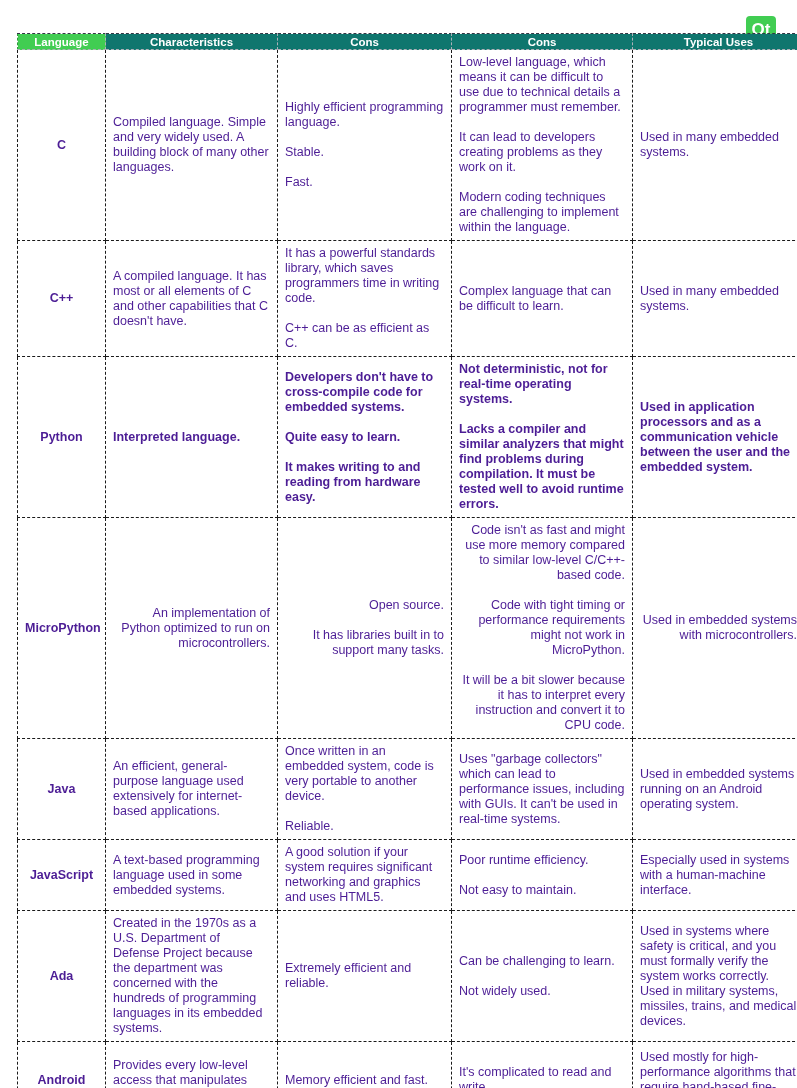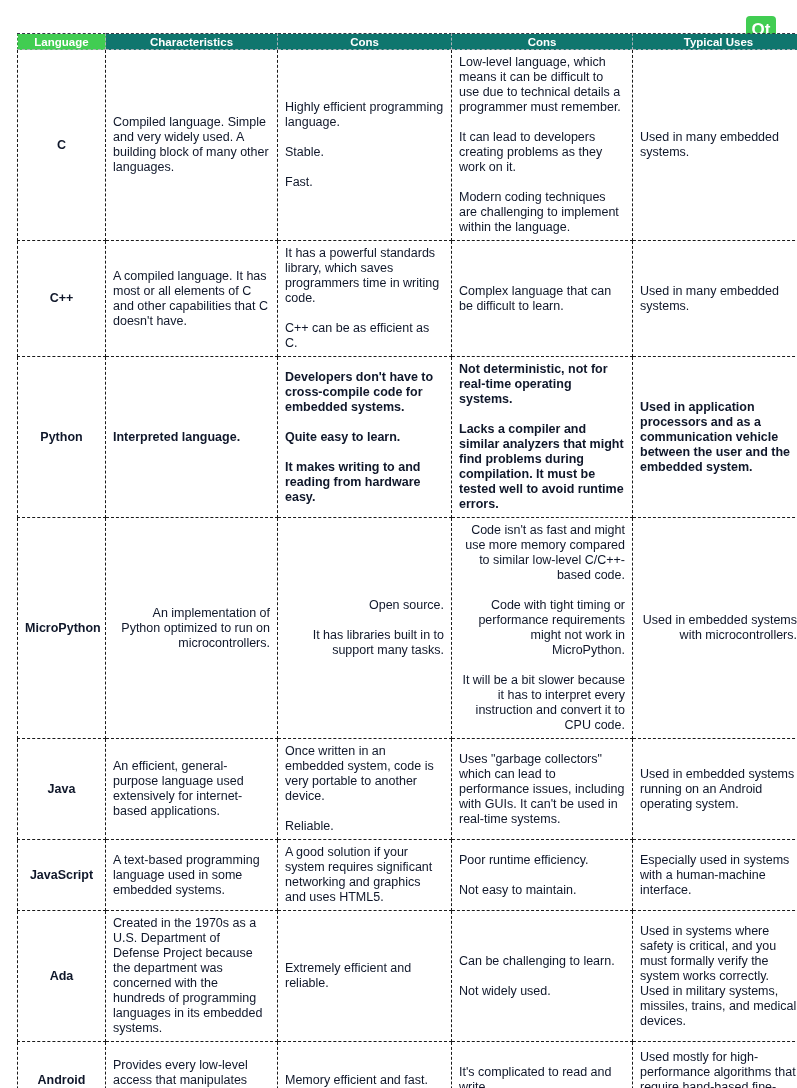--- a/index.html
+++ b/index.html
@@ -57,21 +57,21 @@
   }
   th.lang-th {
     background: #41cd52;
     border-left: 1px dashed #2f9c3d;
   }
   td {
     border: 1px dashed #1a1a1a;
     vertical-align: middle;
     font-size: 12.5px;
     line-height: 1.2;
-    color: #0f172a;
+    color: #4c1d95;
     padding: 5px 7px;
     white-space: pre-line;
   }
   td.lang-cell {
     text-align: center;
     font-weight: bold;
     white-space: normal;
   }
   
   tr.r0 td { height: 176px; }

